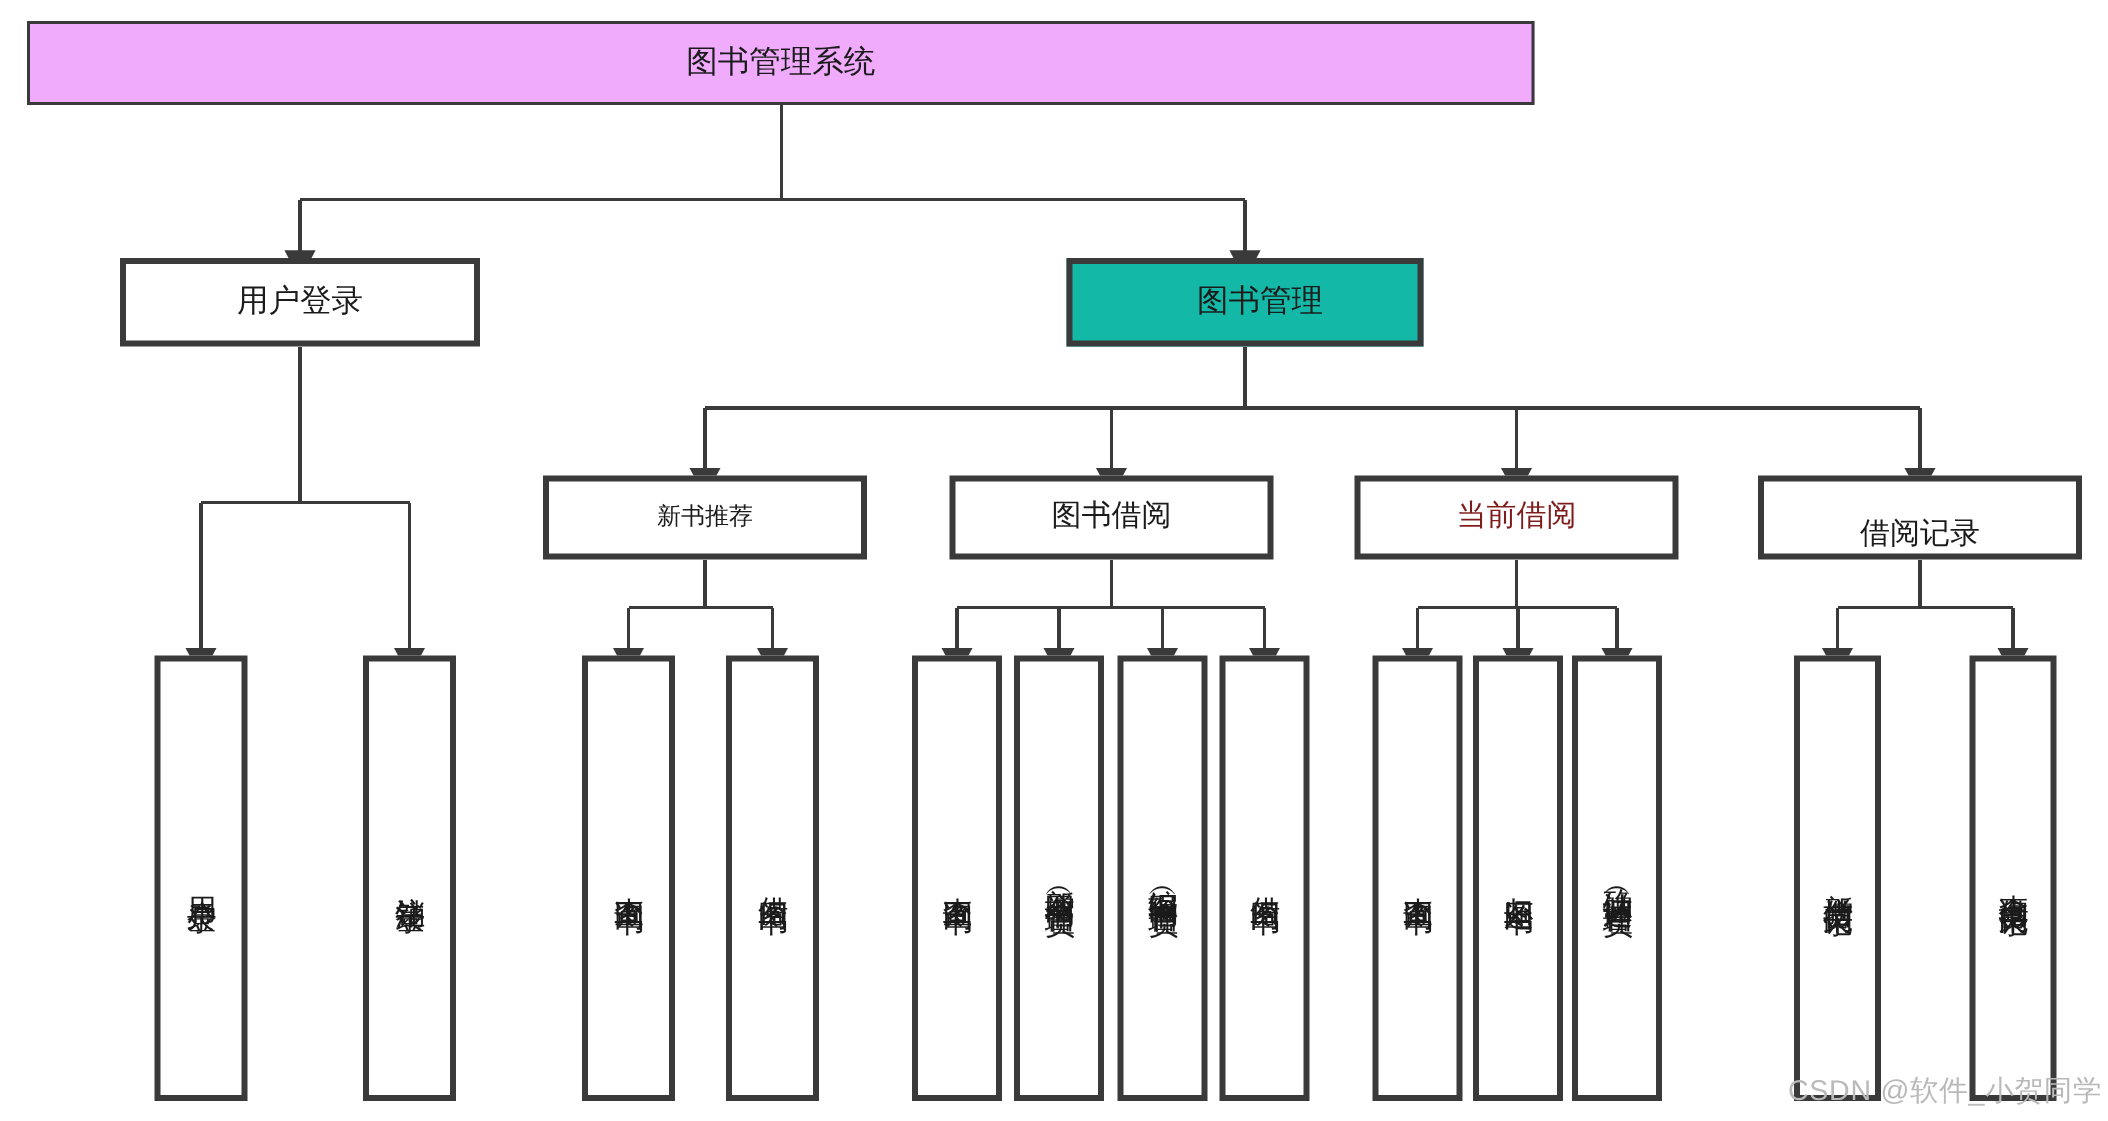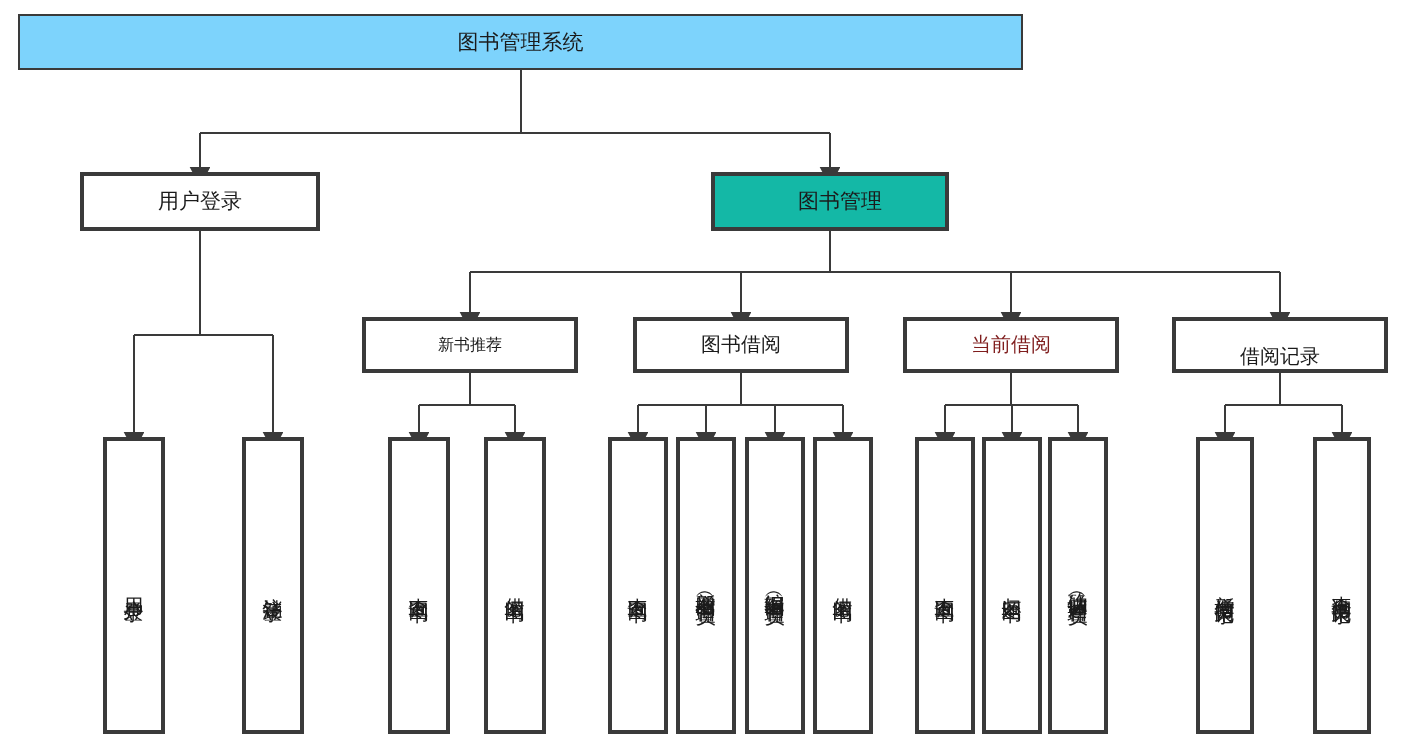--- a/index.html
+++ b/index.html
@@ -106,21 +106,21 @@
         <line x1="1012" y1="405" x2="1012" y2="435" stroke="#3a3a3a" stroke-width="2.6" shape-rendering="crispEdges" marker-end="url(#arrowhead)"></line>
         <line x1="1078" y1="405" x2="1078" y2="435" stroke="#3a3a3a" stroke-width="2.6" shape-rendering="crispEdges" marker-end="url(#arrowhead)"></line>
         <line x1="1280" y1="373" x2="1280" y2="405" stroke="#3a3a3a" stroke-width="2.6" shape-rendering="crispEdges"></line>
         <line x1="1225" y1="405" x2="1342" y2="405" stroke="#3a3a3a" stroke-width="2.6" shape-rendering="crispEdges"></line>
         <line x1="1225" y1="405" x2="1225" y2="435" stroke="#3a3a3a" stroke-width="2.6" shape-rendering="crispEdges" marker-end="url(#arrowhead)"></line>
         <line x1="1342" y1="405" x2="1342" y2="435" stroke="#3a3a3a" stroke-width="2.6" shape-rendering="crispEdges" marker-end="url(#arrowhead)"></line>
       </g>
   </svg>
 
   <div id="node-layer">
-      <div class="node horiz root" style="left: 18px; top: 14px; width: 1005px; height: 56px; border-color: rgb(58, 58, 58); background: #7dd3fc; color: rgb(27, 27, 27);">
+      <div class="node horiz root" style="left: 18px; top: 14px; width: 1005px; height: 56px; border-color: rgb(58, 58, 58); background: #f0abfc; color: rgb(27, 27, 27);">
         <span class="node-label" style="font-size: 21px;">图书管理系统</span>
       </div>
       <div class="node horiz" style="left: 80px; top: 172px; width: 240px; height: 59px; border-color: rgb(58, 58, 58); background: rgb(255, 255, 255); color: rgb(27, 27, 27);">
         <span class="node-label" style="font-size: 21px;">用户登录</span>
       </div>
       <div class="node horiz" style="left: 711px; top: 172px; width: 238px; height: 59px; border-color: rgb(58, 58, 58); background: #14b8a6; color: rgb(27, 27, 27); padding-left: 20px;">
         <span class="node-label" style="font-size: 21px;">图书管理</span>
       </div>
       <div class="node horiz" style="left: 362px; top: 317px; width: 216px; height: 56px; border-color: rgb(58, 58, 58); background: rgb(255, 255, 255); color: rgb(27, 27, 27);">
         <span class="node-label" style="font-size: 16px;">新书推荐</span>
@@ -168,13 +168,14 @@
         <span class="node-label" style="font-size: 20px;">确认归还（管理员）</span>
       </div>
       <div class="node vert" style="left: 1196px; top: 437px; width: 58px; height: 297px; border-color: rgb(58, 58, 58); background: rgb(255, 255, 255); color: rgb(27, 27, 27);">
         <span class="node-label" style="font-size: 20px;">新增借阅记录</span>
       </div>
       <div class="node vert" style="left: 1313px; top: 437px; width: 58px; height: 297px; border-color: rgb(58, 58, 58); background: rgb(255, 255, 255); color: rgb(27, 27, 27);">
         <span class="node-label" style="font-size: 20px;">查询借阅记录</span>
       </div>
     </div>
 
+  <div class="watermark" style="left: 1192px; top: 714px; color: rgb(185, 185, 185);">CSDN @软件_小贺同学</div>
 </div>
 
 </body></html>

